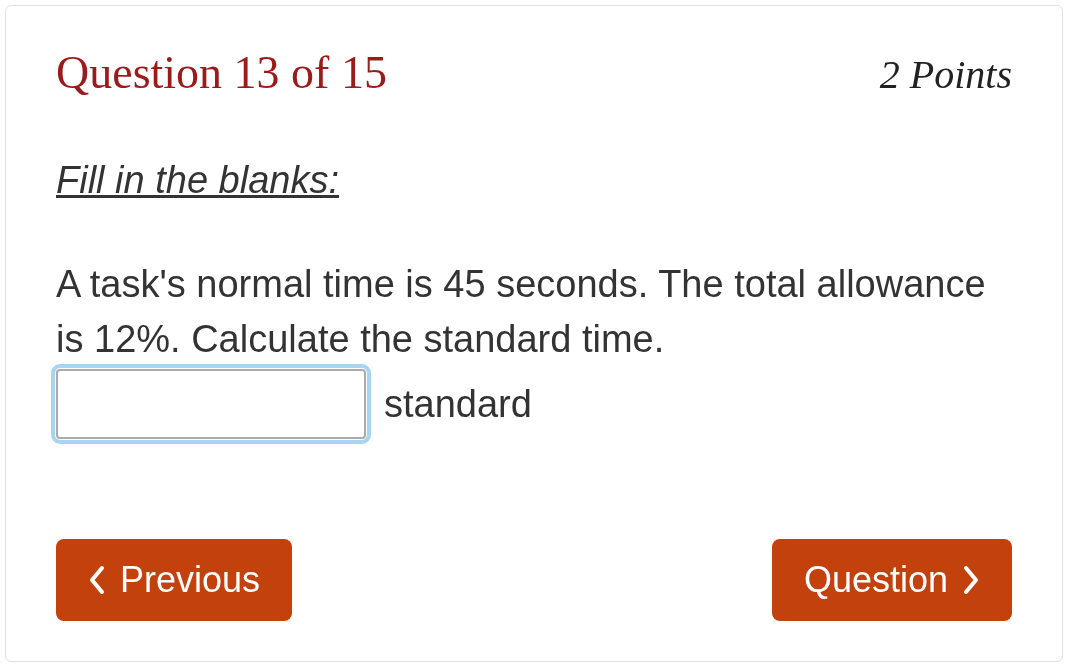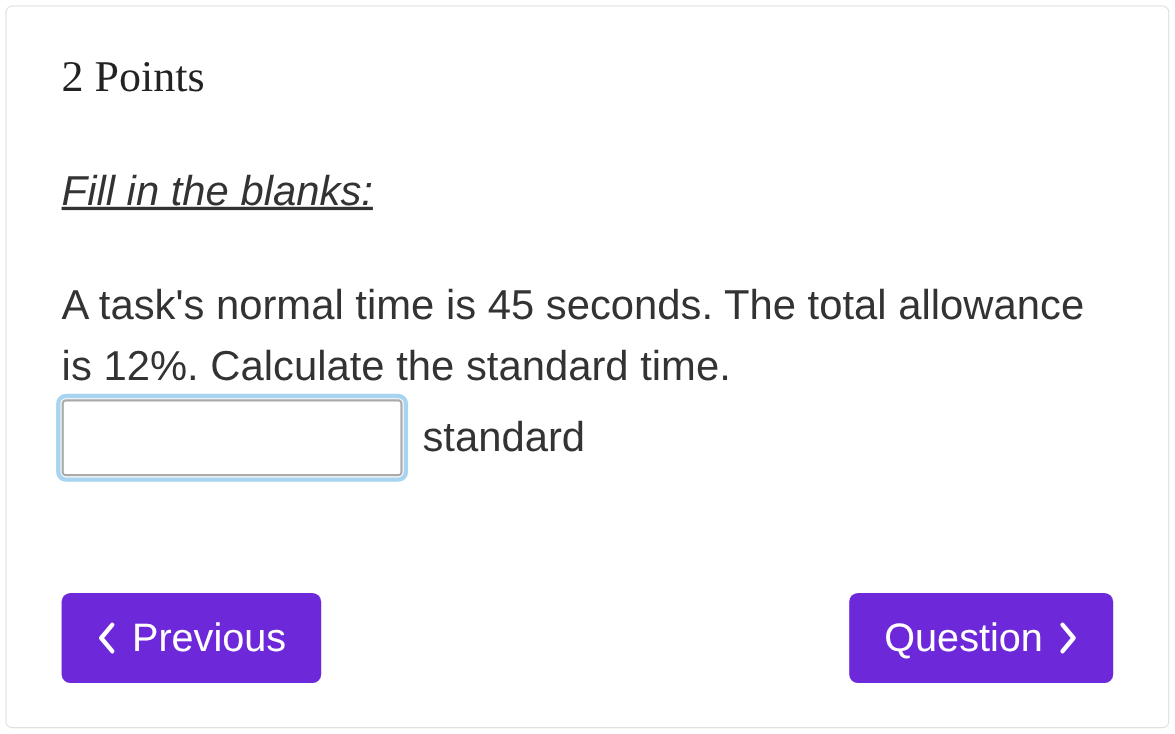--- a/index.html
+++ b/index.html
@@ -32,20 +32,21 @@
     .question-title {
       color: #9c1a1a;
       font-size: 46px;
       font-weight: normal;
       font-family: Georgia, serif;
     }
     .points {
       color: #222;
       font-size: 40px;
       font-family: Georgia, serif;
+      font-style: italic;
     }
     .instruction {
       font-style: italic;
       font-size: 38px;
       color: #333;
       margin-bottom: 55px;
       font-family: Arial, Helvetica, sans-serif;
       text-decoration: underline;
     }
     .question-text {
@@ -76,21 +77,21 @@
       font-size: 38px;
       color: #333;
       font-family: Arial, Helvetica, sans-serif;
     }
     .nav-row {
       display: flex;
       justify-content: space-between;
       margin-top: auto;
     }
     .nav-button {
-      background: #6d28d9;
+      background: #c2410c;
       color: #fff;
       border: none;
       border-radius: 8px;
       padding: 20px 32px;
       font-size: 36px;
       font-family: Arial, Helvetica, sans-serif;
       cursor: pointer;
       display: flex;
       align-items: center;
       gap: 14px;
@@ -104,20 +105,21 @@
       stroke-linecap: round;
       stroke-linejoin: round;
     }
   </style>
 </head>
 <body>
 
 <div class="quiz-card">
 
   <div class="header-row">
+    <h1 class="question-title">Question 13 of 15</h1>
     <div class="points">2 Points</div>
   </div>
 
   <div class="instruction">Fill in the blanks:</div>
 
   <div class="question-text">A task's normal time is 45 seconds. The total allowance is 12%. Calculate the standard time.</div>
 
   <div class="answer-row">
     <input type="text" class="answer-input" value="" style="">
     <span class="unit-label">standard</span>

